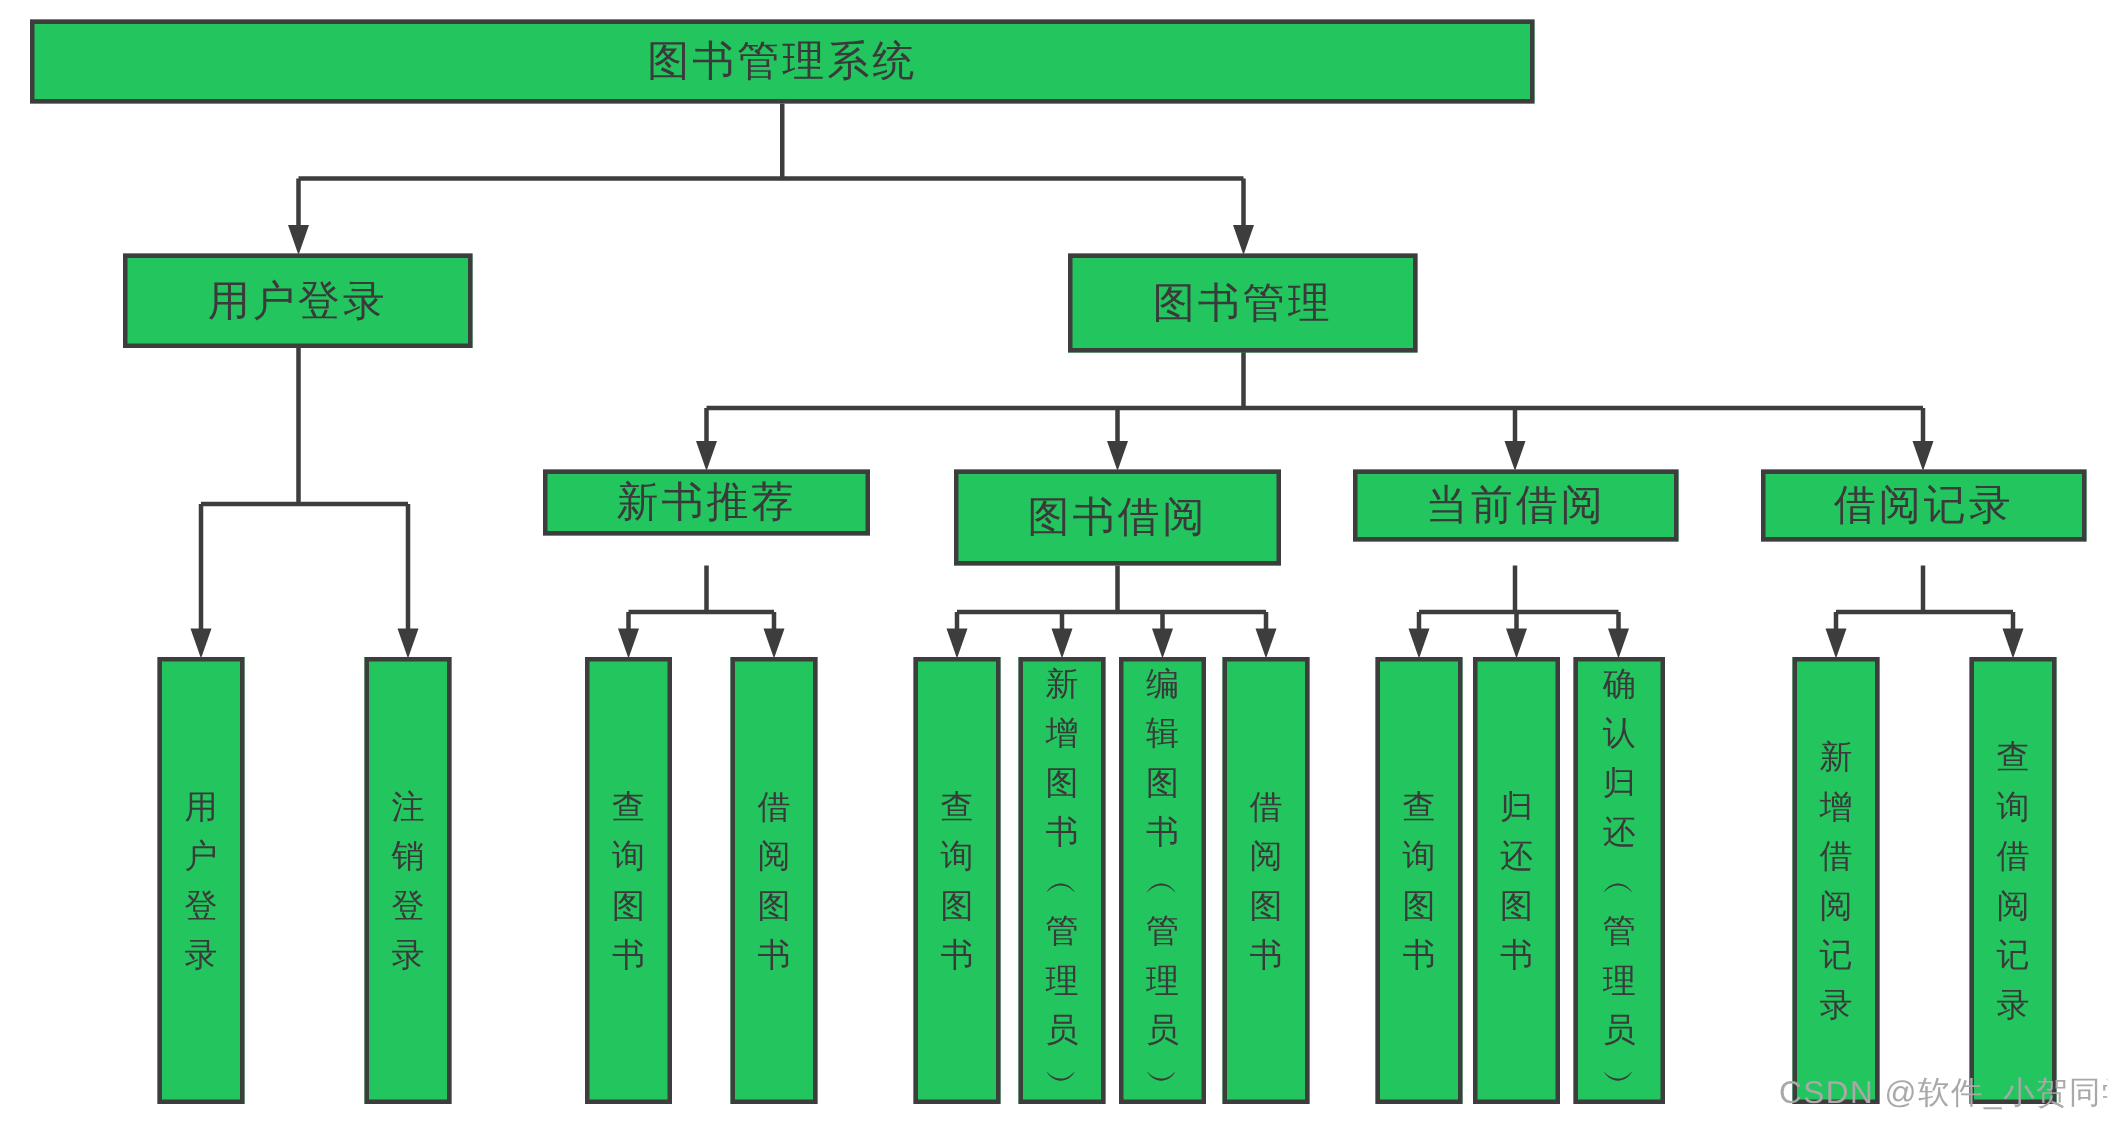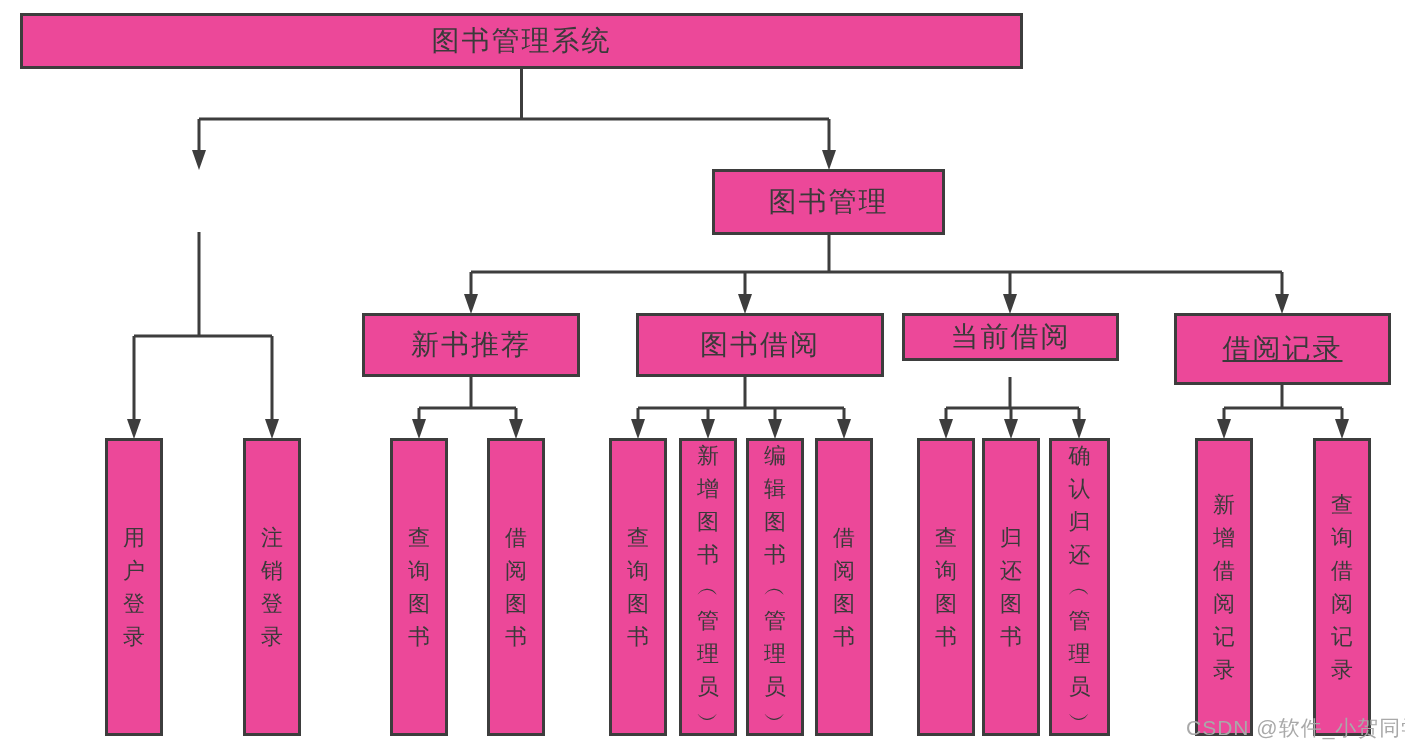--- a/index.html
+++ b/index.html
@@ -13,21 +13,21 @@
   }
   #connectors {
     position: absolute;
     left: 0; top: 0;
     pointer-events: none;
   }
   .box {
     position: absolute;
     box-sizing: border-box;
     border: 3px solid #3d3d3d;
-    background: #ec4899;
+    background: #22c55e;
     color: #3a3a3a;
     display: flex;
     align-items: center;
     justify-content: center;
     z-index: 2;
   }
   .box.h {
     font-size: 28px;
     letter-spacing: 2px;
     white-space: nowrap;
@@ -98,26 +98,27 @@
       <path d="M939 419 L953 419 L946 439 Z"></path>
       <path d="M1004 419 L1018 419 L1011 439 Z"></path>
       <path d="M1072 419 L1086 419 L1079 439 Z"></path>
       <path d="M1217 419 L1231 419 L1224 439 Z"></path>
       <path d="M1335 419 L1349 419 L1342 439 Z"></path>
     </g>
   </svg>
 
   <div class="box h" style="left:20px; top:13px; width:1003px; height:56px;">图书管理系统</div>
 
+  <div class="box h" style="left:82px; top:169px; width:233px; height:63px;">用户登录</div>
   <div class="box h" style="left:712px; top:169px; width:233px; height:66px;">图书管理</div>
 
-  <div class="box h" style="left:362px; top:313px; width:218px; height:64px;">新书推荐</div>
-  <div class="box h" style="left:636px; top:313px; width:248px; height:64px;">图书借阅</div>
+  <div class="box h" style="left:362px; top:313px; width:218px; height:44px;">新书推荐</div>
+  <div class="box h" style="left:636px; top:313px; width:218px; height:64px;">图书借阅</div>
   <div class="box h" style="left:902px; top:313px; width:217px; height:48px;">当前借阅</div>
-  <div class="box h" style="left:1174px; top:313px; width:217px; height:72px;text-decoration:underline;">借阅记录</div>
+  <div class="box h" style="left:1174px; top:313px; width:217px; height:48px;">借阅记录</div>
 
   <div class="box v" style="left:105px; top:438px; width:58px; height:298px;">
       <span class="vchar">用</span>
       <span class="vchar">户</span>
       <span class="vchar">登</span>
       <span class="vchar">录</span>
     </div>
   <div class="box v" style="left:243px; top:438px; width:58px; height:298px;">
       <span class="vchar">注</span>
       <span class="vchar">销</span>

